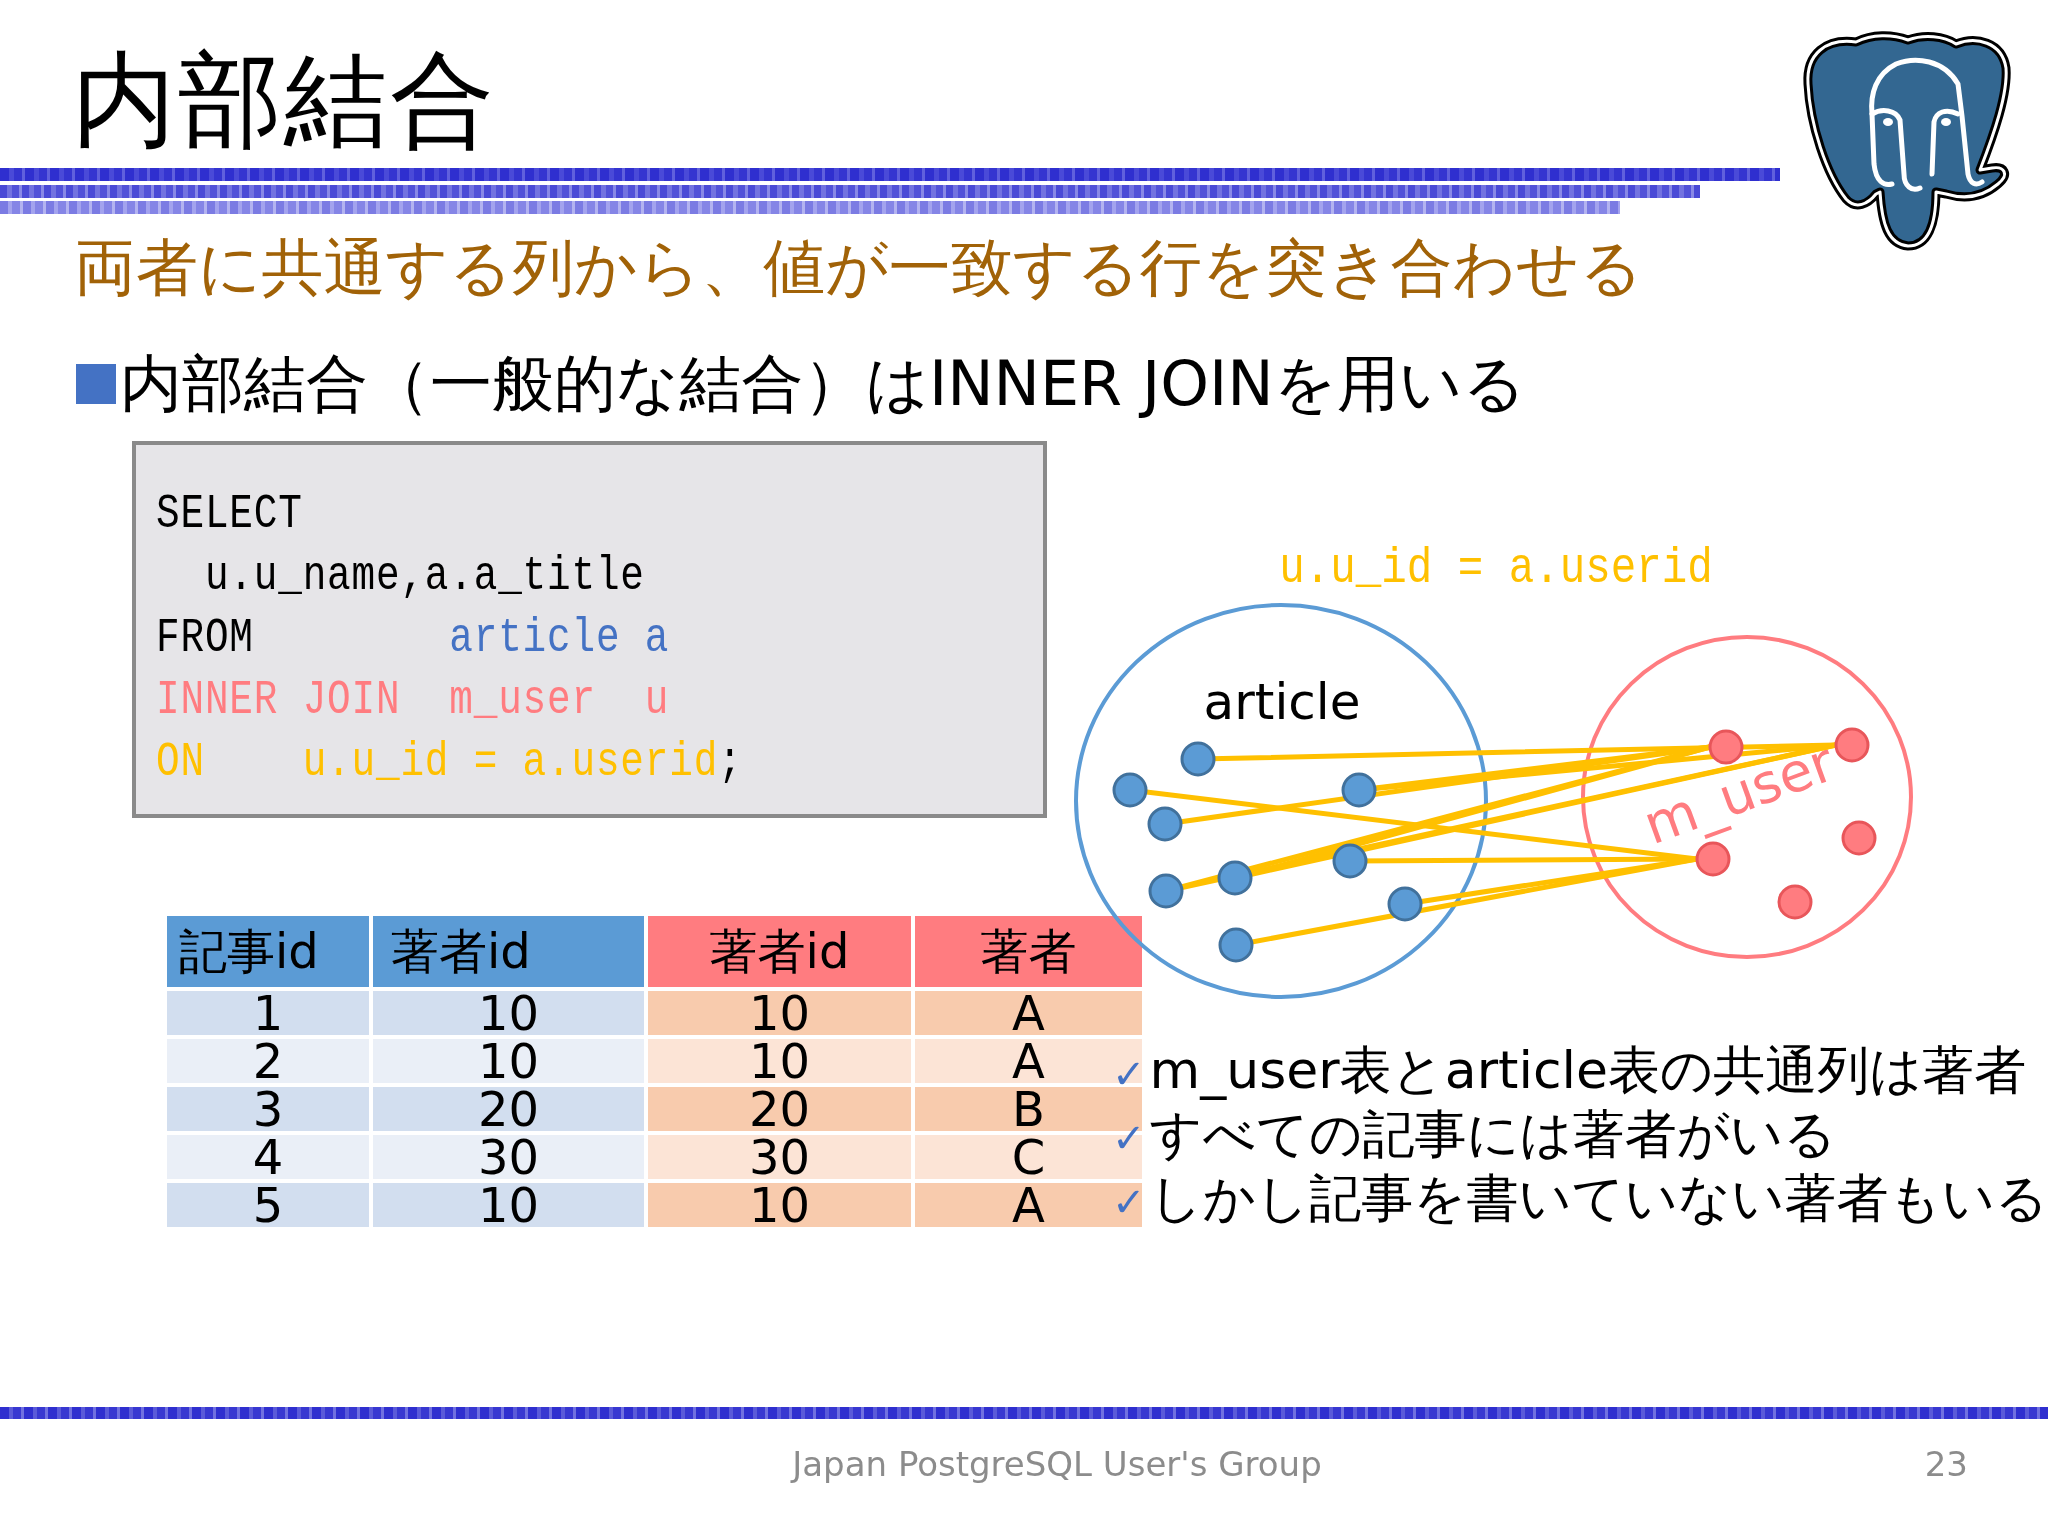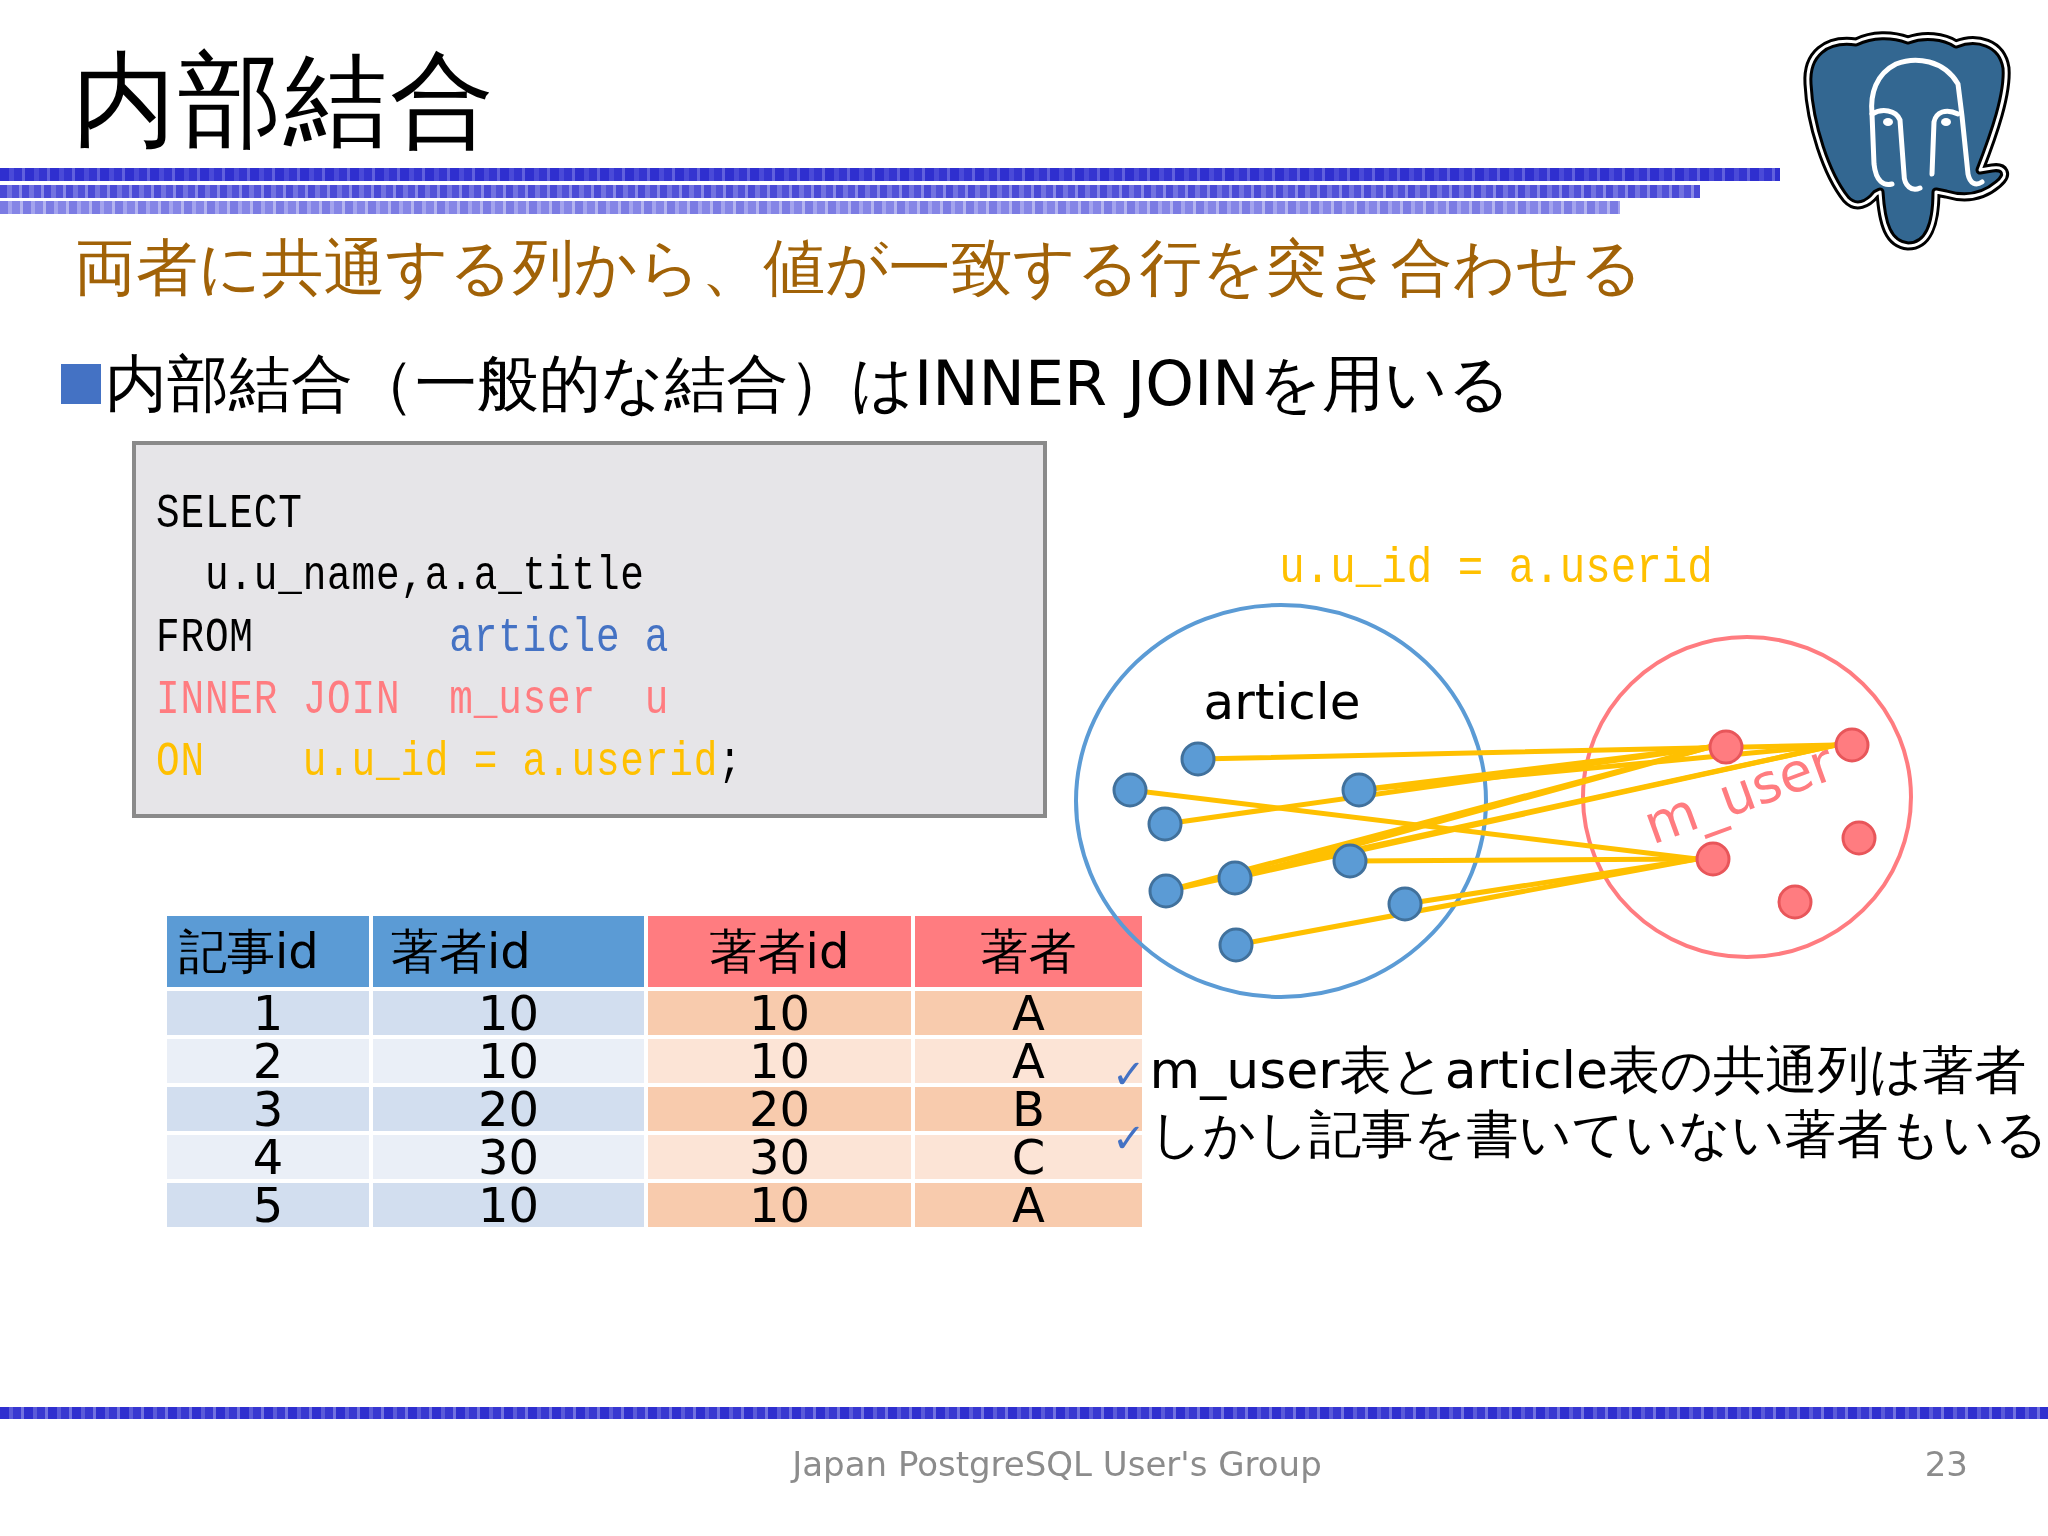--- a/index.html
+++ b/index.html
@@ -11,21 +11,21 @@
 
   .stripe { position:absolute; left:0; height:13px; }
   .stripe.s1 { top:168px; width:1780px; background:repeating-linear-gradient(90deg,#2f2fcf 0 9px,#4a4ad8 9px 14px,#3535d0 14px 22px,#6060dd 22px 25px); }
   .stripe.s2 { top:185px; width:1700px; background:repeating-linear-gradient(90deg,#4a4ad6 0 7px,#7373e0 7px 12px,#5252d8 12px 19px,#8989e6 19px 22px); }
   .stripe.s3 { top:201px; width:1620px; background:repeating-linear-gradient(90deg,#7b7be3 0 8px,#a3a3ee 8px 12px,#8585e6 12px 20px,#b3b3f0 20px 23px); }
 
   .logo { left:1796px; top:24px; width:226px; height:228px; }
 
   .subtitle { left:74px; top:228px; font-size:62px; line-height:80px; color:#a16207; white-space:nowrap; }
 
-  .bullet { left:61px; top:344px; font-size:62px; line-height:80px; white-space:nowrap; display:flex; align-items:center; }
+  .bullet { left:76px; top:344px; font-size:62px; line-height:80px; white-space:nowrap; display:flex; align-items:center; }
   .bullet .sq { display:inline-block; width:40px; height:40px; background:#4472c4; margin-right:4px; }
 
   .code { left:132px; top:441px; width:915px; height:377px; background:#e6e5e8; border:4px solid #8a8a8a; box-sizing:border-box; }
   .code pre { margin:0; position:absolute; left:20px; top:38px;
               font-family:"Liberation Mono","DejaVu Sans Mono",monospace; font-size:48px; line-height:62px;
               transform:scaleX(0.82); transform-origin:left top; letter-spacing:1px; }
   .k-black { color:#000; }
   .k-blue { color:#4472c4; }
   .k-pink { color:#ff7c80; }
   .k-yellow { color:#ffc000; }
@@ -163,18 +163,19 @@
     <circle cx="1726" cy="747" r="16"></circle>
     <circle cx="1852" cy="745" r="16"></circle>
     <circle cx="1713" cy="859" r="16"></circle>
     <circle cx="1859" cy="838" r="16"></circle>
     <circle cx="1795" cy="902" r="16"></circle>
   </g>
 </svg>
 
 <div class="abs checks">
   <div><span class="tick">✓</span><span>m_user表とarticle表の共通列は著者</span></div>
+  <div><span class="tick">✓</span><span>すべての記事には著者がいる</span></div>
   <div><span class="tick">✓</span><span>しかし記事を書いていない著者もいる</span></div>
 </div>
 
 <div class="foot-line"></div>
 <div class="abs footer">Japan PostgreSQL User's Group</div>
 <div class="abs pagenum">23</div>
 
 </body></html>

